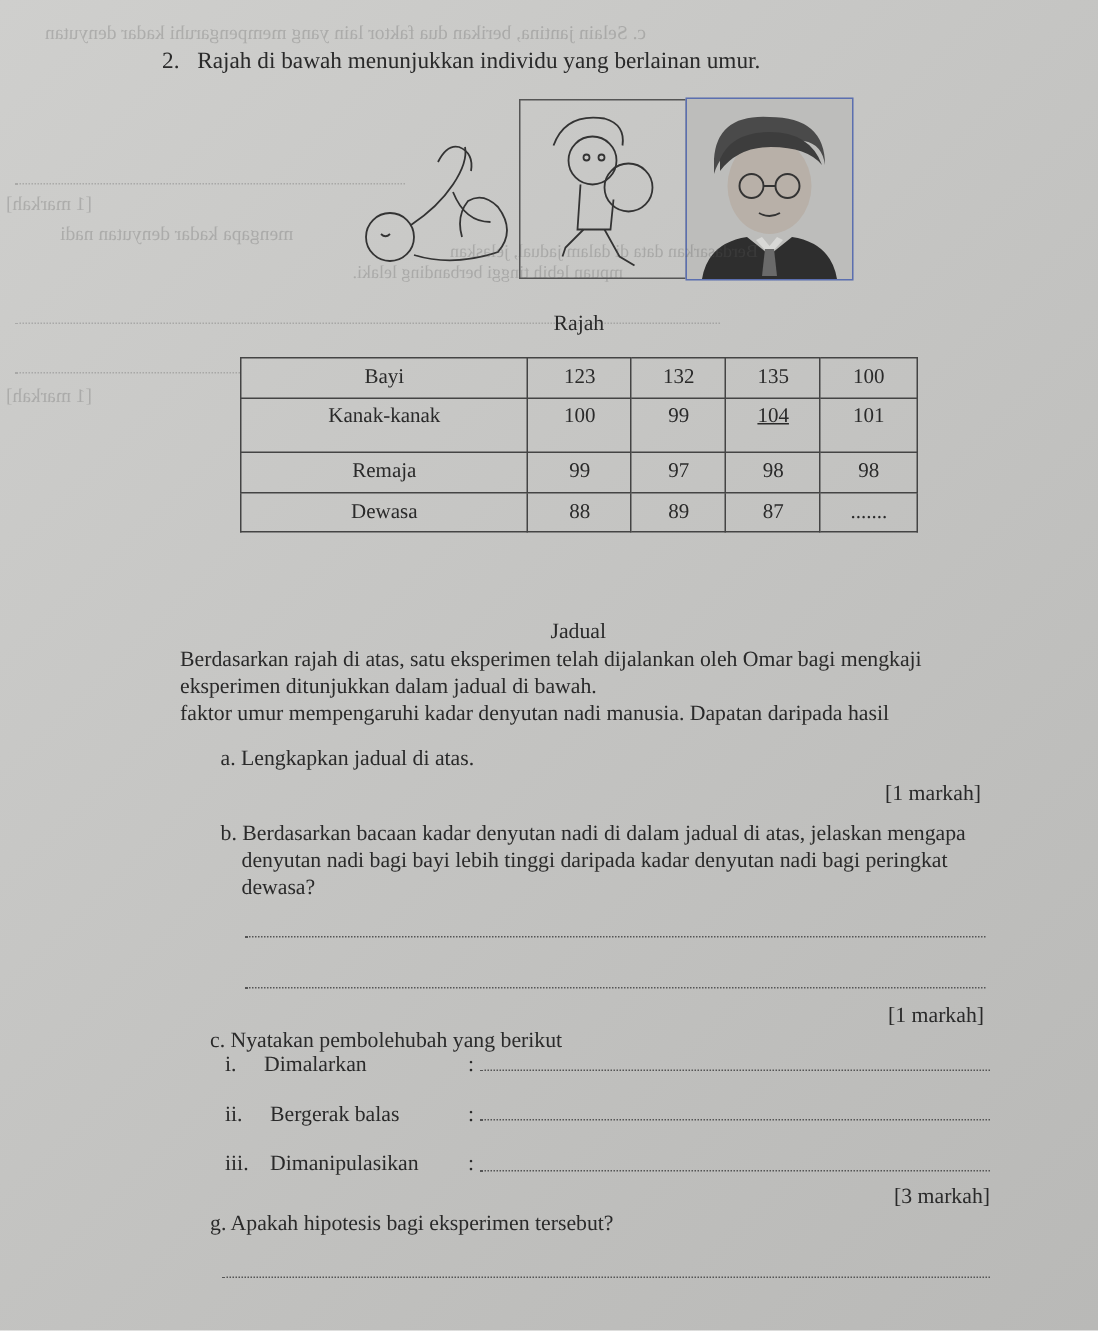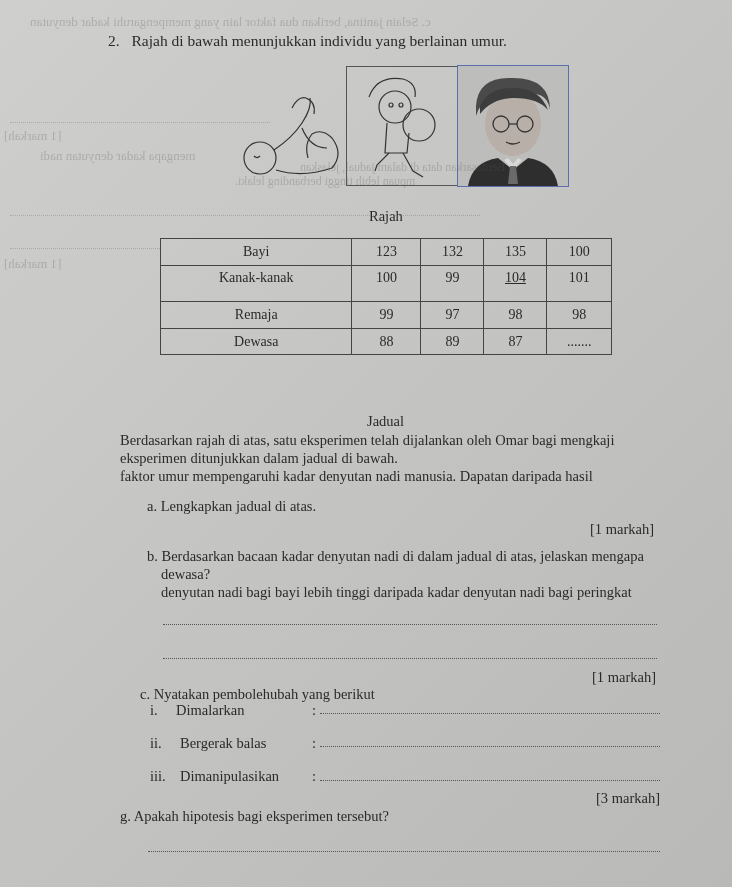--- a/index.html
+++ b/index.html
@@ -120,22 +120,22 @@
   <div>Berdasarkan rajah di atas, satu eksperimen telah dijalankan oleh Omar bagi mengkaji</div>
   <div>eksperimen ditunjukkan dalam jadual di bawah.</div>
   <div>faktor umur mempengaruhi kadar denyutan nadi manusia. Dapatan daripada hasil</div>
 </div>
 
 <div class="abs txt" style="left:147px;top:497px;">a. Lengkapkan jadual di atas.</div>
 <div class="abs txt" style="left:590px;top:520px;">[1 markah]</div>
 
 <div class="abs txt" style="left:147px;top:547px;width:540px;">
   <div>b. Berdasarkan bacaan kadar denyutan nadi di dalam jadual di atas, jelaskan mengapa</div>
+  <div style="padding-left:14px;">denyutan nadi bagi bayi lebih tinggi daripada kadar denyutan nadi bagi   peringkat</div>
   <div style="padding-left:14px;">dewasa?</div>
-  <div style="padding-left:14px;">denyutan nadi bagi bayi lebih tinggi daripada kadar denyutan nadi bagi   peringkat</div>
 </div>
 <div class="abs dots" style="left:163px;top:624px;width:494px;"></div>
 <div class="abs dots" style="left:163px;top:658px;width:494px;"></div>
 <div class="abs txt" style="left:592px;top:668px;">[1 markah]</div>
 
 <div class="abs txt" style="left:140px;top:685px;">c. Nyatakan pembolehubah yang berikut</div>
 
 <div class="abs txt" style="left:150px;top:701px;">
   <span style="display:inline-block;width:26px;">i.</span><span>Dimalarkan</span>
 </div>
@@ -148,14 +148,14 @@
 <div class="abs txt" style="left:312px;top:734px;">:</div>
 <div class="abs dots" style="left:320px;top:746px;width:340px;"></div>
 
 <div class="abs txt" style="left:150px;top:767px;">
   <span style="display:inline-block;width:30px;">iii.</span><span>Dimanipulasikan</span>
 </div>
 <div class="abs txt" style="left:312px;top:767px;">:</div>
 <div class="abs dots" style="left:320px;top:780px;width:340px;"></div>
 <div class="abs txt" style="left:596px;top:789px;">[3 markah]</div>
 
-<div class="abs txt" style="left:120px;top:807px;">g.   Apakah hipotesis bagi eksperimen tersebut?</div>
+<div class="abs txt" style="left:140px;top:807px;">g.   Apakah hipotesis bagi eksperimen tersebut?</div>
 <div class="abs dots" style="left:148px;top:851px;width:512px;"></div>
 
 </body></html>

